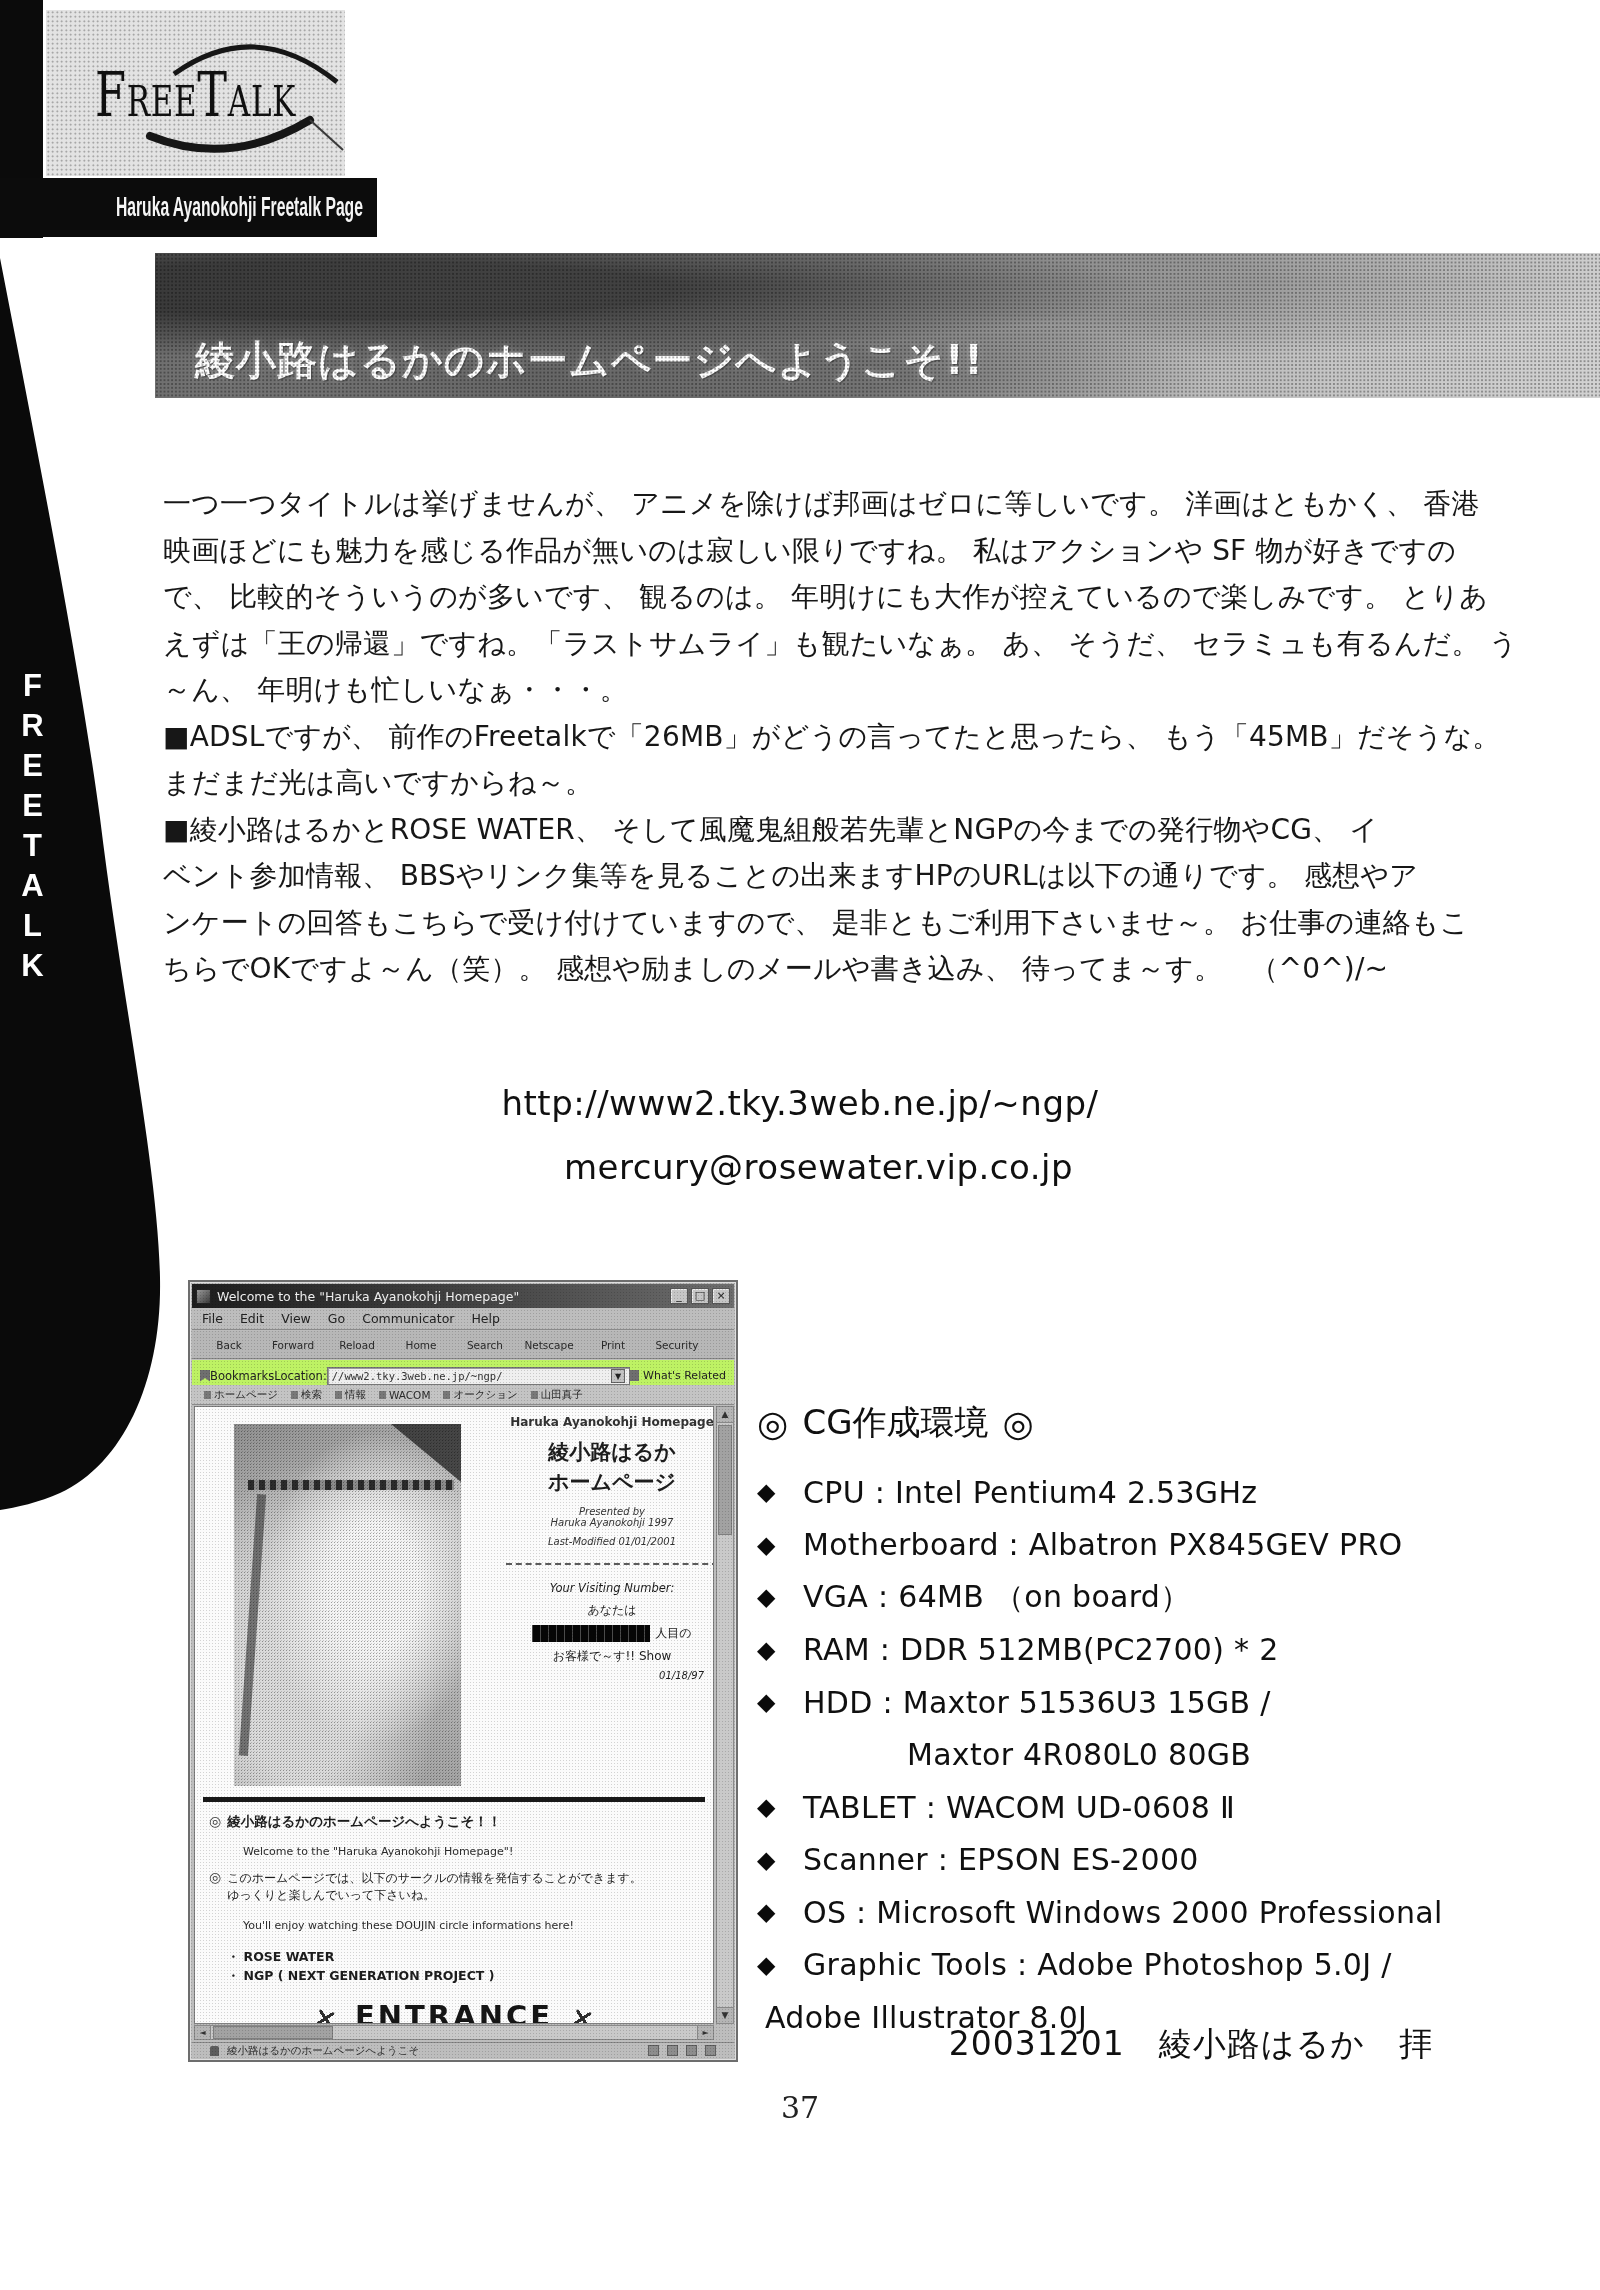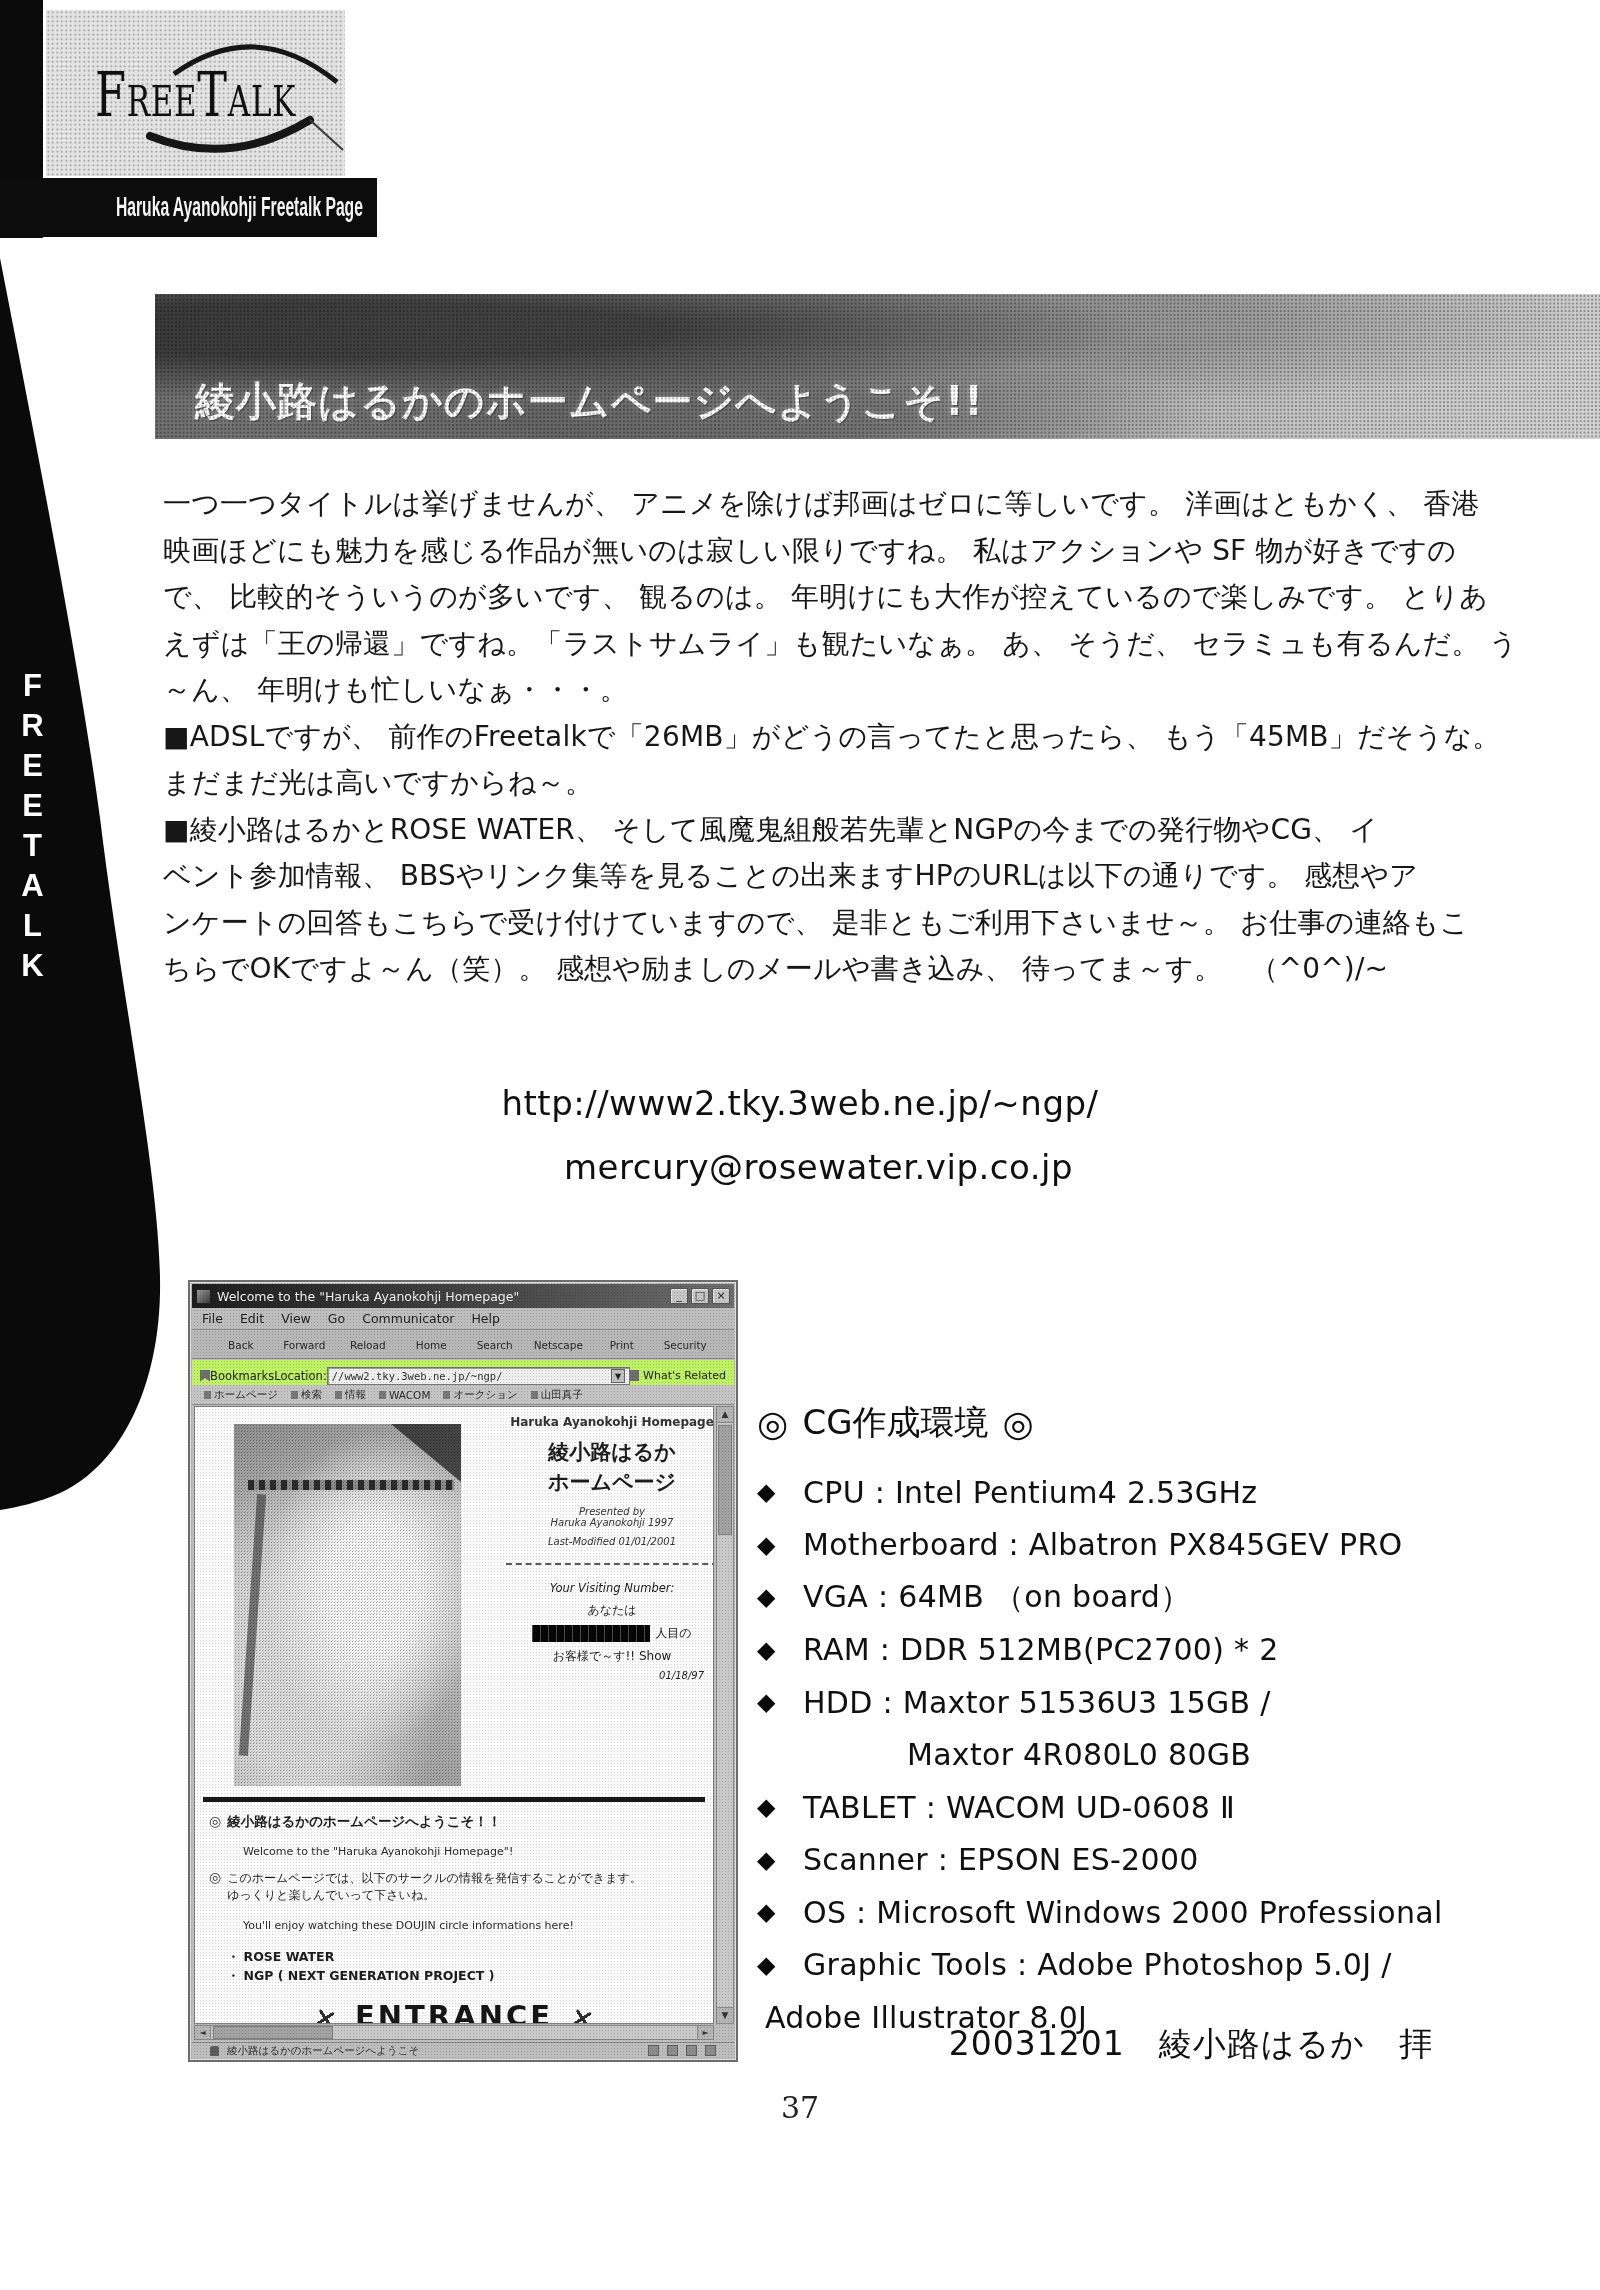--- a/index.html
+++ b/index.html
@@ -42,21 +42,20 @@
   }
   
   .banner {
     position:absolute; left:155px; top:253px; right:0; height:145px;
     background-image:
       radial-gradient(ellipse at 14% 25%, rgba(30,30,30,.65) 0 18%, transparent 45%),
       radial-gradient(ellipse at 38% 85%, rgba(60,60,60,.45) 0 15%, transparent 40%),
       radial-gradient(ellipse at 60% 20%, rgba(90,90,90,.35) 0 20%, transparent 50%),
       linear-gradient(100deg, #6e6e6e 0%, #8b8b8b 30%, #aaaaaa 58%, #c6c6c6 82%, #d2d2d2 100%);
     background-color:#9a9a9a;
-    margin-top:41px;
   }
   .banner::after {
     content:""; position:absolute; inset:0; pointer-events:none; opacity:.4;
     background-image:radial-gradient(circle, rgba(0,0,0,.8) 0.7px, transparent 1px);
     background-size:3.8px 3.8px;
   }
   .banner-title {
     position:absolute; left:40px; top:80px; color:#fdfdfd;
     font-size:40px; font-weight:600; letter-spacing:1px; white-space:nowrap;
     text-shadow:1px 1px 2px rgba(50,50,50,.8), 0 0 6px rgba(255,255,255,.35);
@@ -91,21 +90,21 @@
     box-shadow:inset 1px 1px 0 #efefef; color:#222; font-size:11px; line-height:14px;
     text-align:center; flex:0 0 auto;
   }
   .menubar {
     position:absolute; left:2px; right:2px; top:26px; height:22px; background:#bdbdbd;
     border-bottom:1px solid #8a8a8a; display:flex; align-items:center; gap:17px; padding:0 10px;
     font-size:12.5px; color:#222;
   }
   .toolbar {
     position:absolute; left:2px; right:2px; top:49px; height:28px; background:#b7b7b7;
-    border-bottom:1px solid #8a8a8a; display:flex; align-items:center; gap:6px; padding:0 20px;
+    border-bottom:1px solid #8a8a8a; display:flex; align-items:center; gap:6px; padding:0 8px;
   }
   .tb-btn { width:58px; text-align:center; color:#2a2a2a; }
   .tb-icon { width:15px; height:11px; margin:0 auto 1px; border-radius:2px;
     background:radial-gradient(circle at 50% 45%, #6f6f6f 0 40%, #9d9d9d 70%, transparent 75%); }
   .tb-btn span { font-size:10.5px; display:block; }
   .locbar {
     position:absolute; left:2px; right:2px; top:78px; height:32px; background:#bef264;
     border-bottom:1px solid #8a8a8a; display:flex; align-items:center; gap:0; padding:0 8px;
     font-size:11.5px; color:#222;
   }

